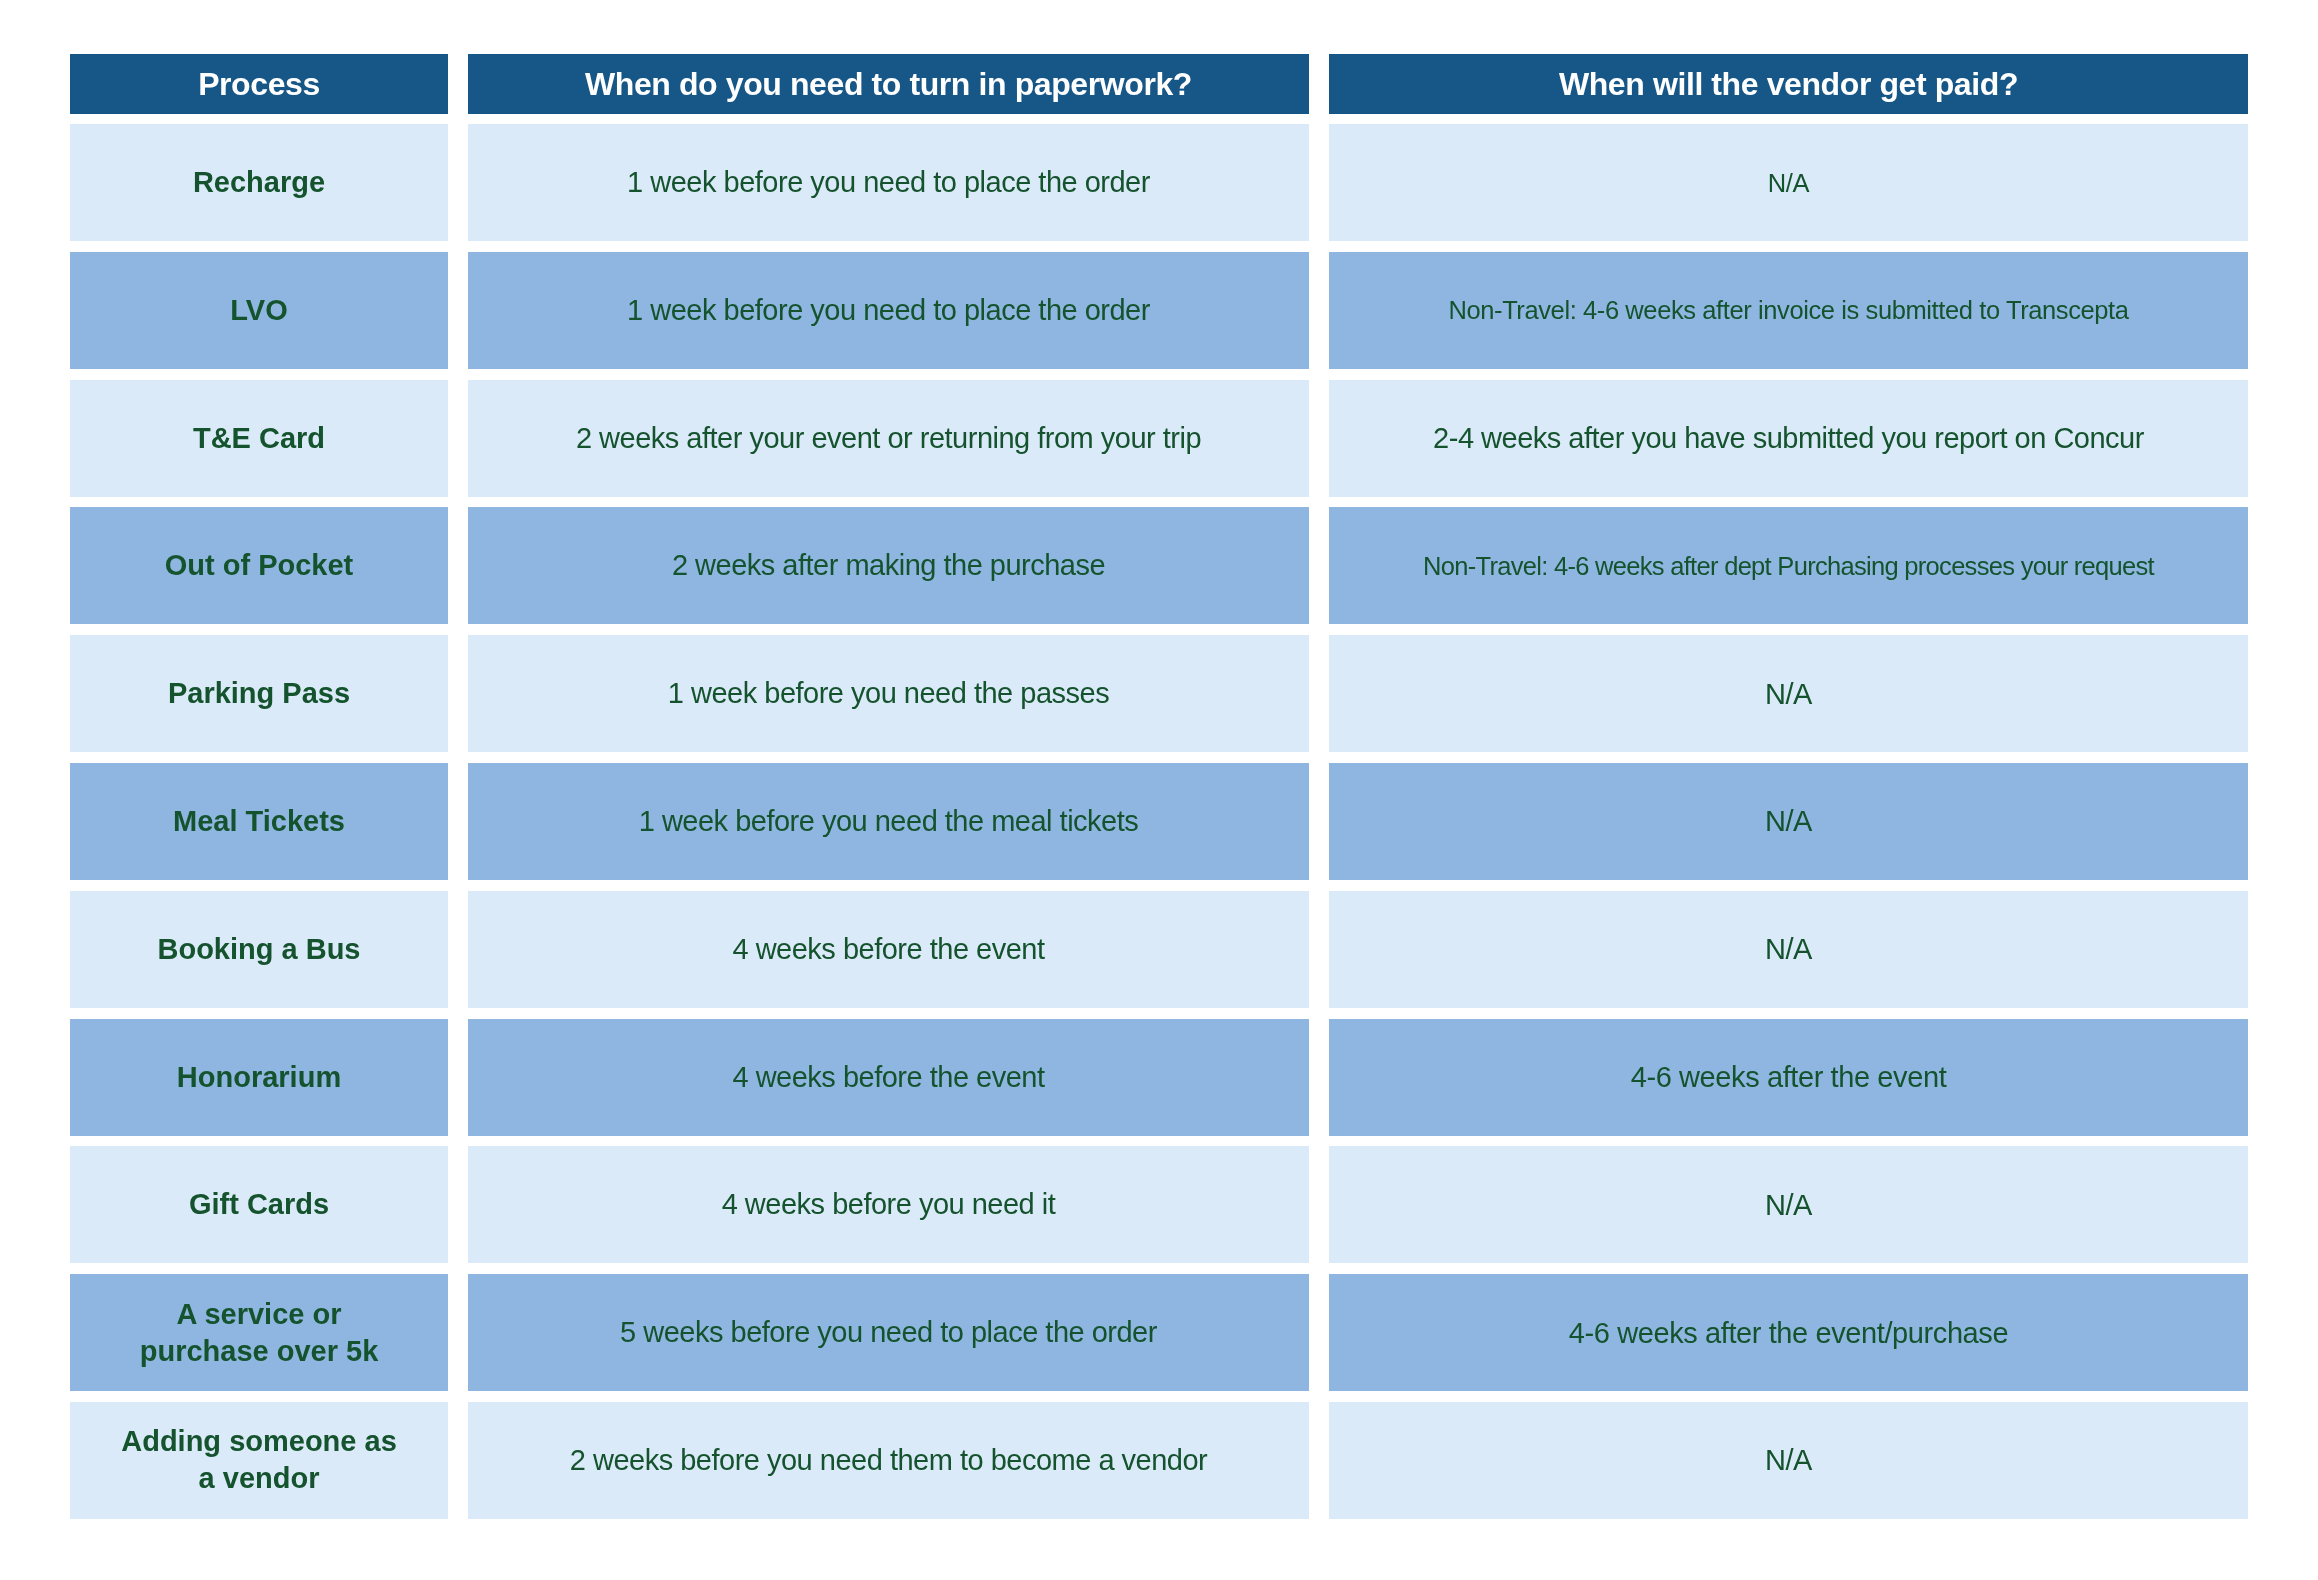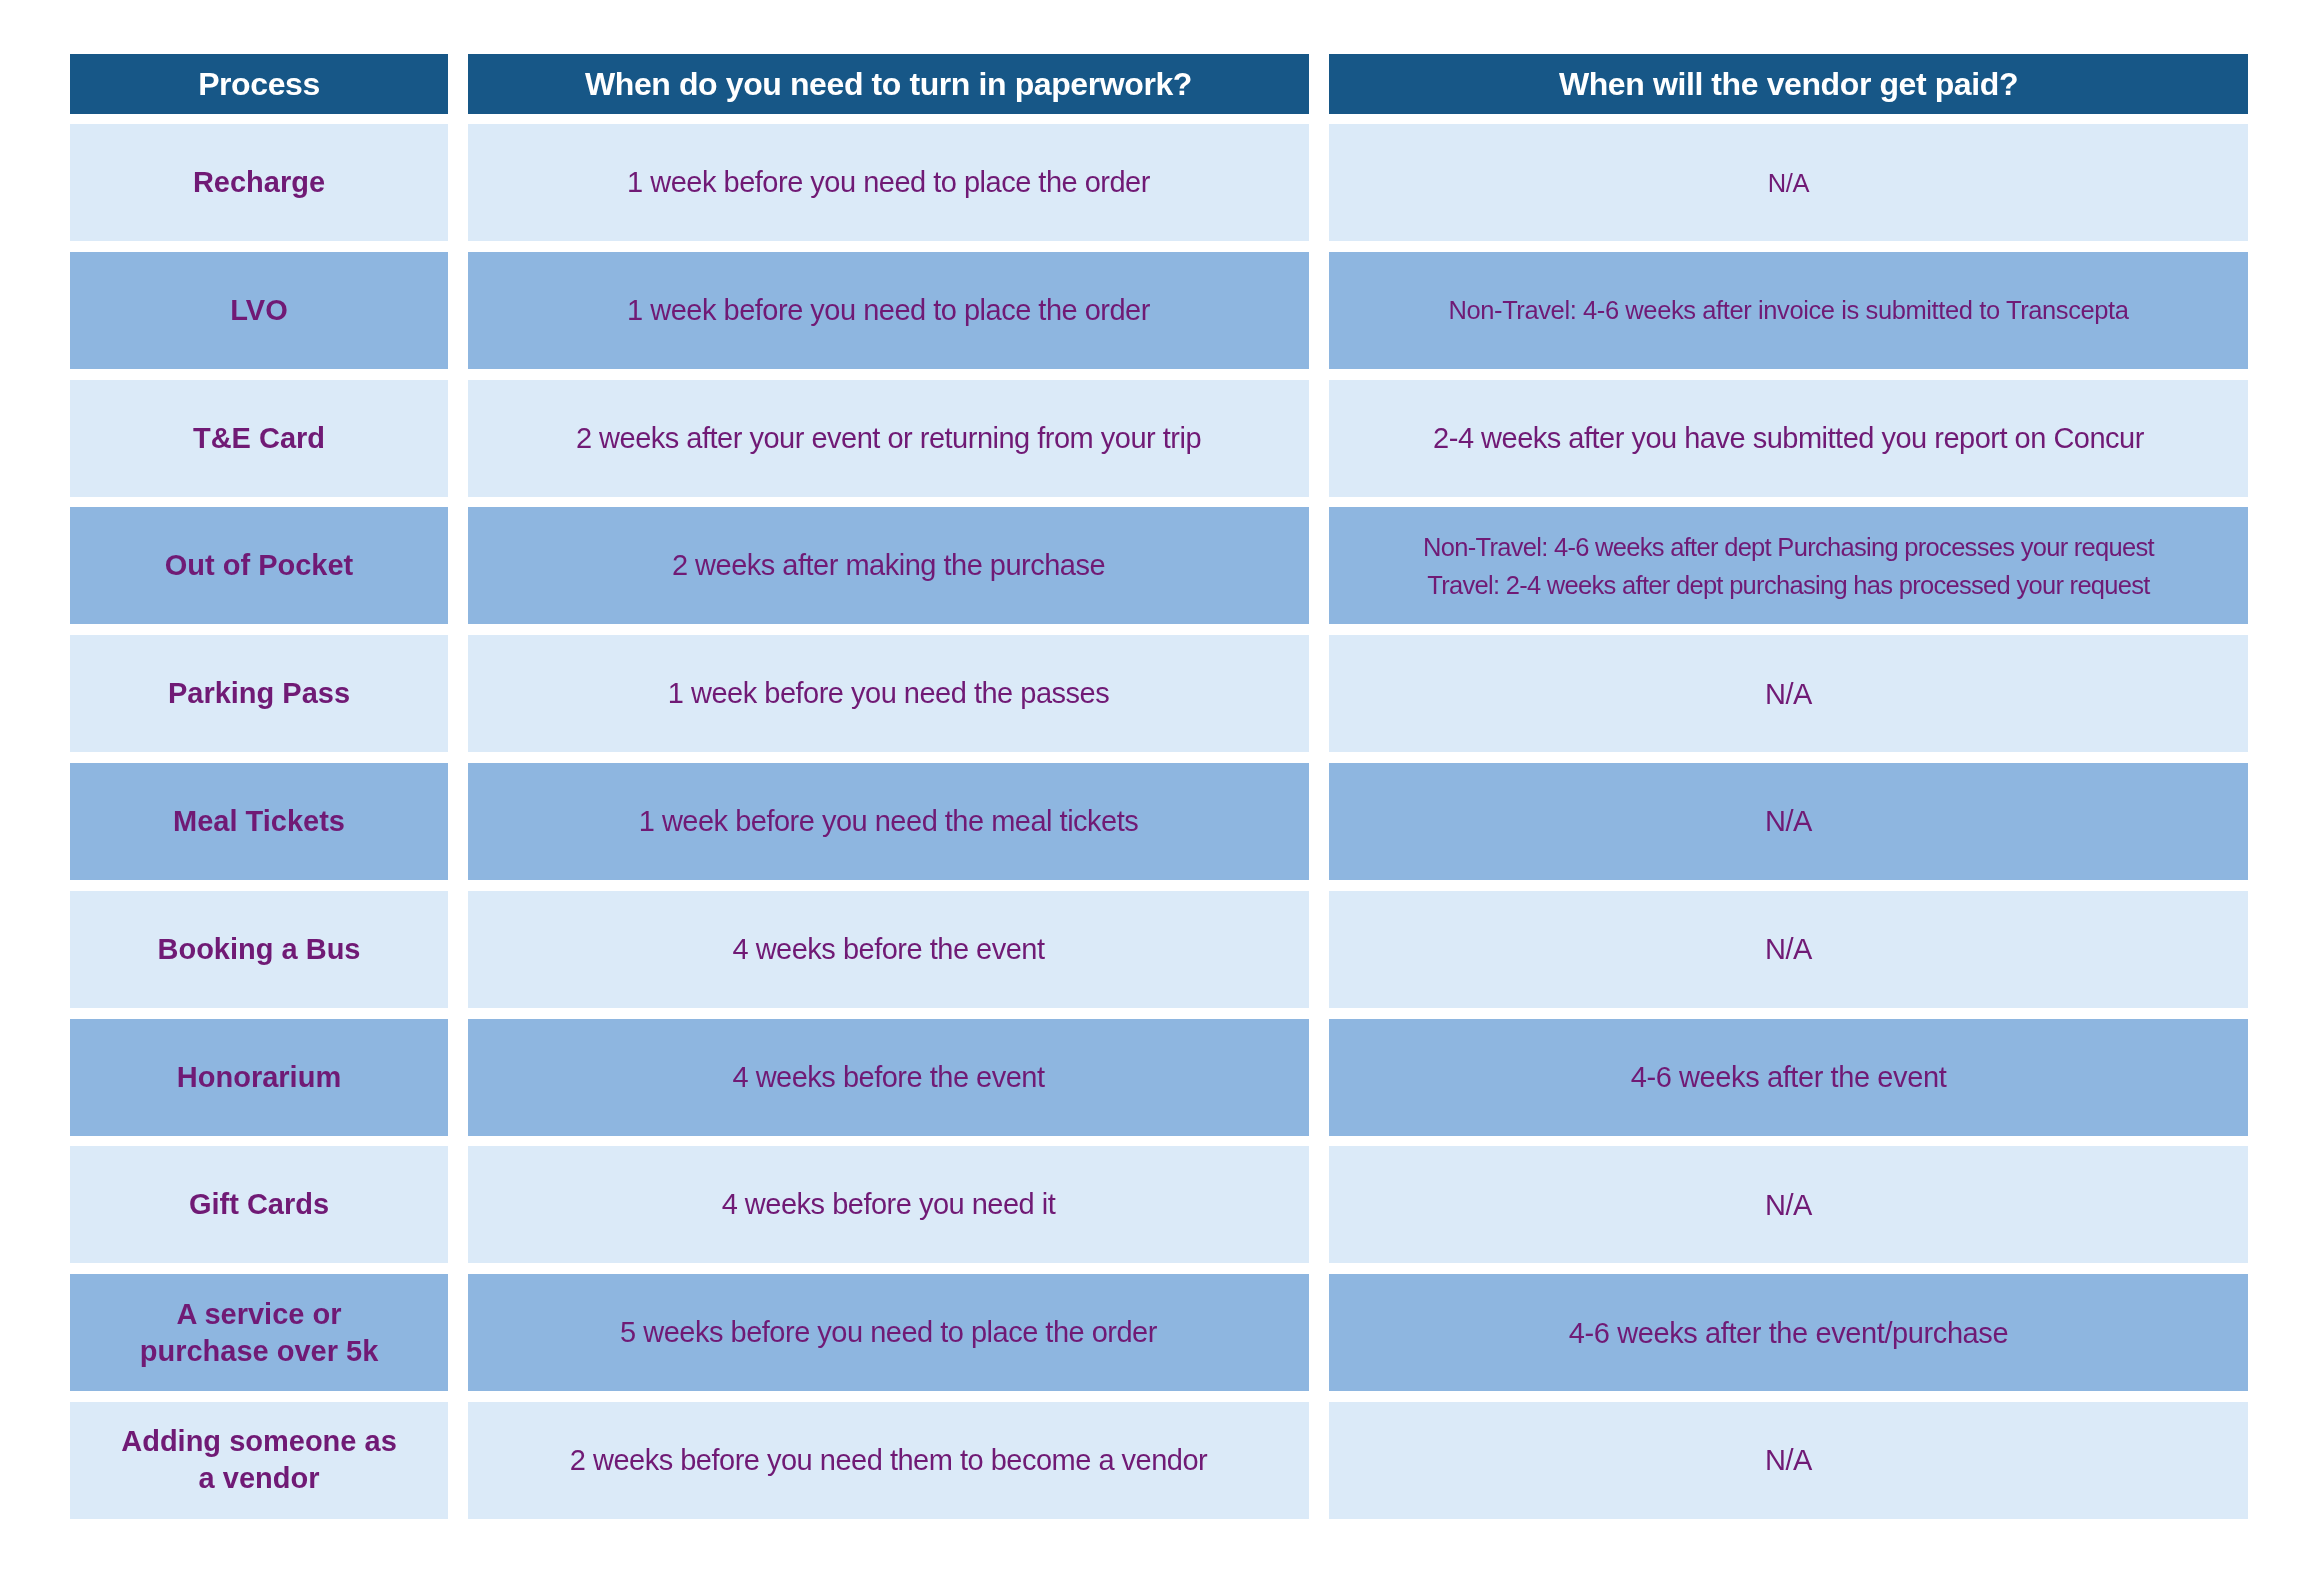--- a/index.html
+++ b/index.html
@@ -39,21 +39,21 @@
       letter-spacing: -0.4px;
       margin-bottom: 10px;
     }
     .cell {
       height: 117px;
       margin-bottom: 10.8px;
       display: flex;
       align-items: center;
       justify-content: center;
       text-align: center;
-      color: #701a75;
+      color: #14532d;
       font-size: 29px;
       letter-spacing: -0.5px;
       box-sizing: border-box;
       padding: 0 10px;
     }
     .light .cell { background: #DBEAF8; }
     .dark .cell { background: #8EB6E0; }
     .cell.process {
       font-weight: bold;
       font-size: 29px;
@@ -114,21 +114,20 @@
     </div>
   </div>
 
   <div class="body-row dark">
     <div class="cell process">
         <span class="process-text">Out of Pocket</span>
       </div>
     <div class="cell">2 weeks after making the purchase</div>
     <div class="cell multi" style="letter-spacing:-0.7px;">
       <span class="line">Non-Travel: 4-6 weeks after dept Purchasing processes your request</span>
-      <span class="line">Travel: 2-4 weeks after dept purchasing has processed your request</span>
     </div>
   </div>
 
   <div class="body-row light">
     <div class="cell process">
         <span class="process-text">Parking Pass</span>
       </div>
     <div class="cell">1 week before you need the passes</div>
     <div class="cell multi" style="font-size:29px;">
       <span class="line">N/A</span>

